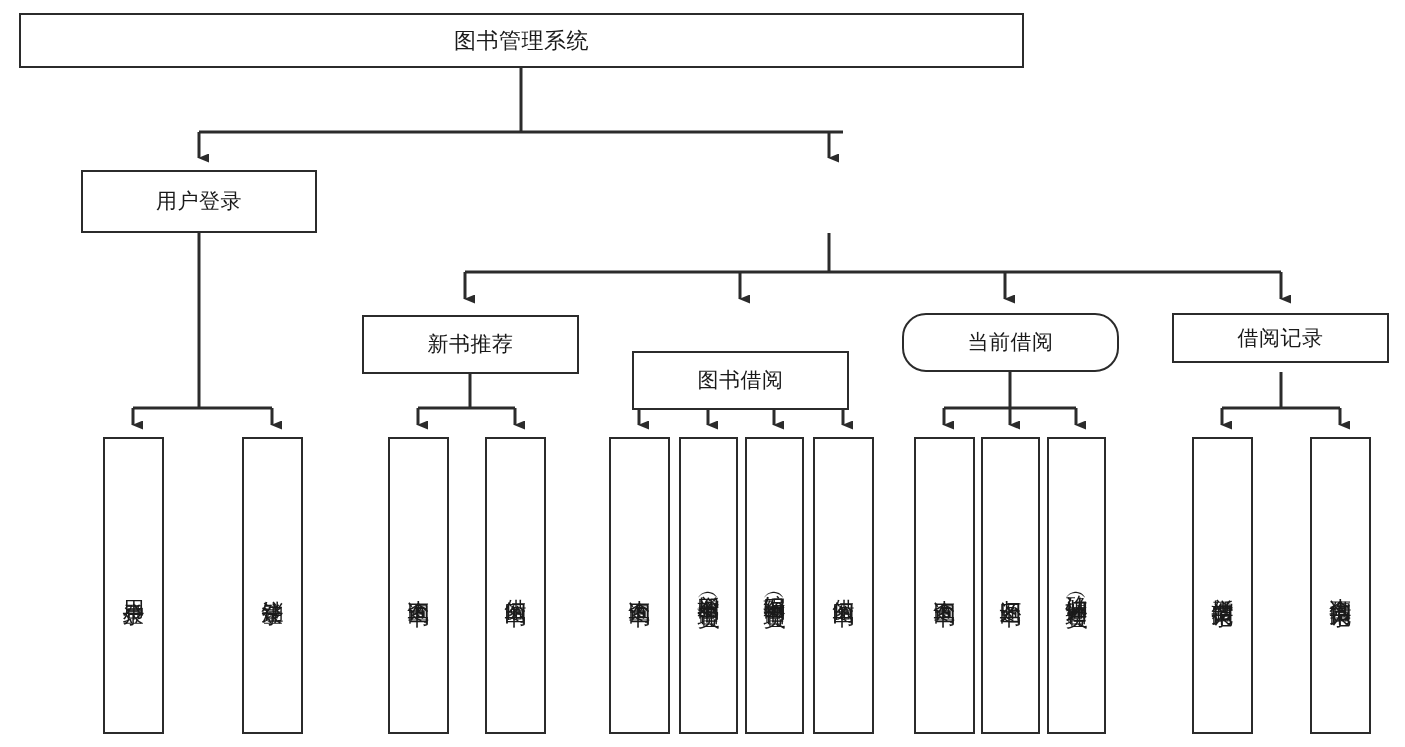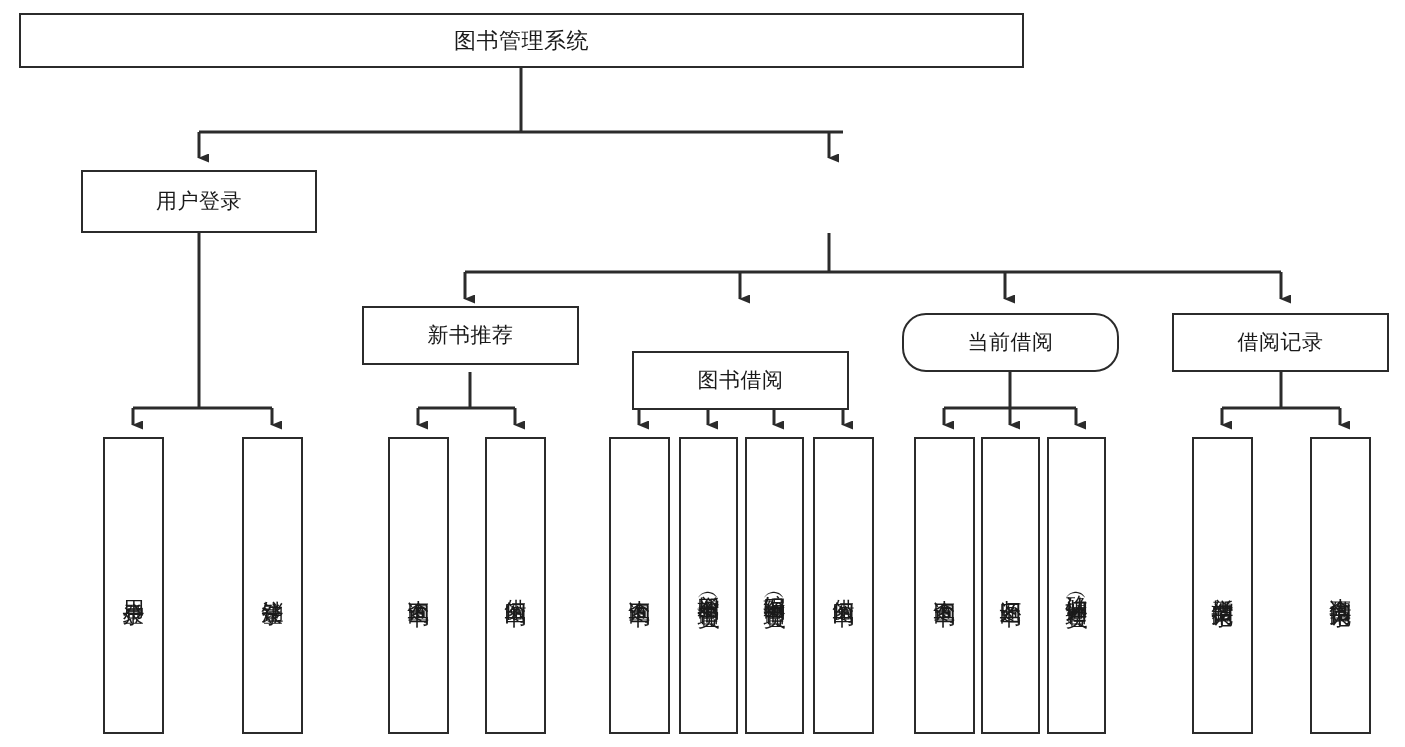--- a/index.html
+++ b/index.html
@@ -130,30 +130,30 @@
   </svg>
 
   <div class="node h root" style="left:19px; top:13px; width:1005px; height:55px;">
     <span class="node-label">图书管理系统</span>
   </div>
 
   <div class="node h" style="left:81px; top:170px; width:236px; height:63px;">
     <span class="node-label">用户登录</span>
   </div>
 
-  <div class="node h" style="left:362px; top:306px; width:217px; height:59px;">
+  <div class="node h" style="left:362px; top:315px; width:217px; height:59px;">
     <span class="node-label">新书推荐</span>
   </div>
   <div class="node h" style="left:632px; top:313px; width:217px; height:59px;margin-top:38px;">
     <span class="node-label">图书借阅</span>
   </div>
   <div class="node h" style="left:902px; top:313px; width:217px; height:59px;border-radius:24px;">
     <span class="node-label">当前借阅</span>
   </div>
-  <div class="node h" style="left:1172px; top:313px; width:217px; height:59px;">
+  <div class="node h" style="left:1172px; top:313px; width:217px; height:50px;">
     <span class="node-label">借阅记录</span>
   </div>
 
   <div class="node v" style="left:103px; top:437px; width:61px; height:297px;">
     <span class="node-label">用户登录</span>
   </div>
   <div class="node v" style="left:242px; top:437px; width:61px; height:297px;">
     <span class="node-label">注销登录</span>
   </div>
 

